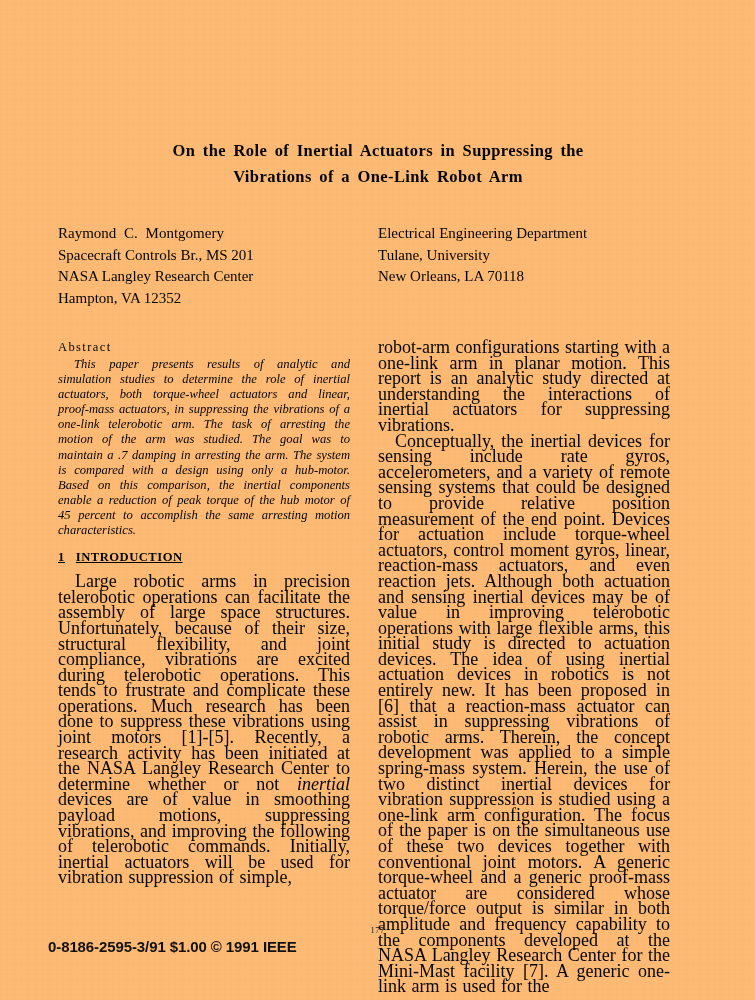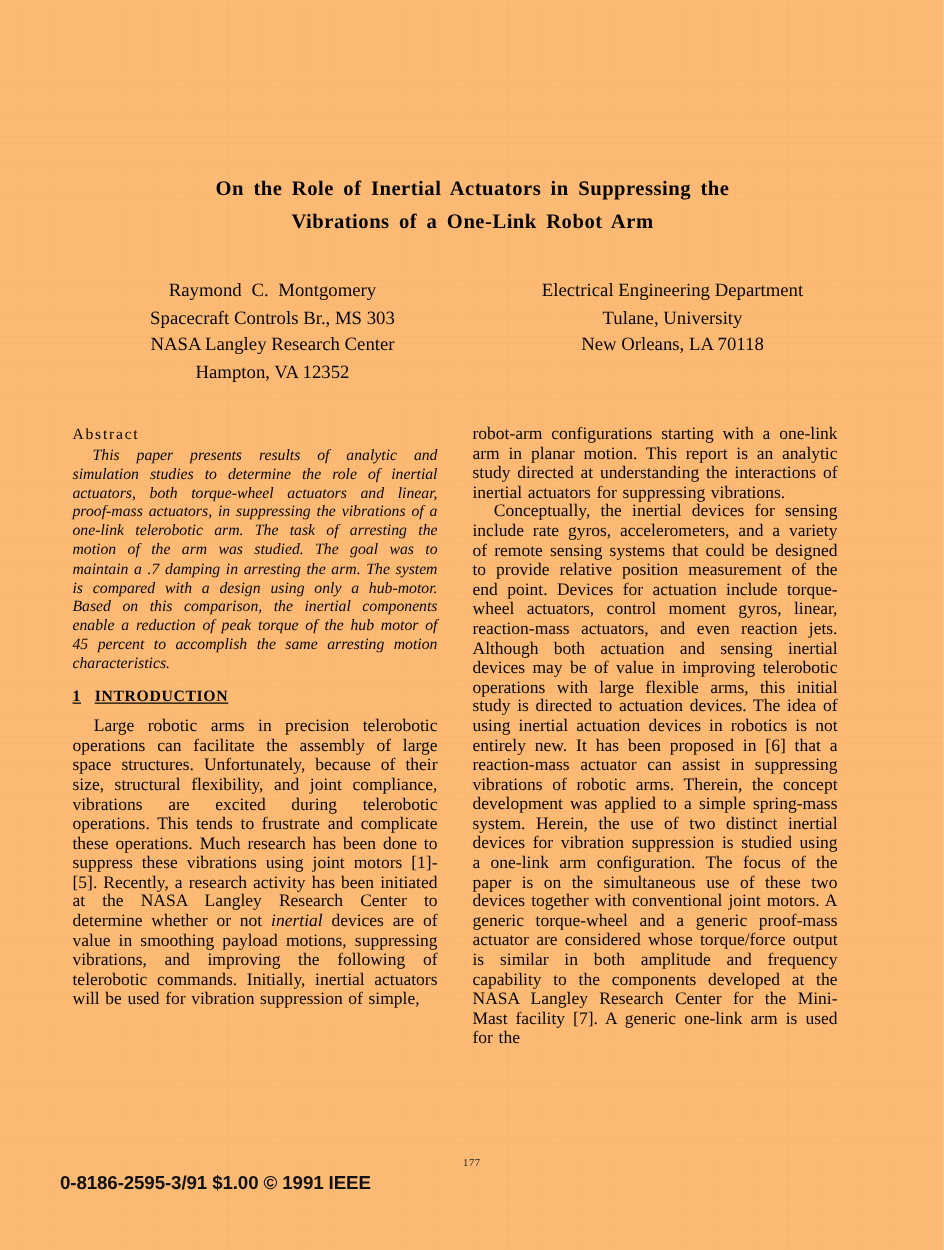--- a/index.html
+++ b/index.html
@@ -58,21 +58,21 @@
   .title-line { display: block; }
   .title-line-2 { padding: 0 40px; }
 
   
   .authors {
     display: flex;
     margin-top: 33px;
   }
   .author-block {
     flex: 1 1 50%;
-    text-align: center;
+    text-align: left;
     font-size: 15px;
     line-height: 21.5px;
   }
   .author-block .name { word-spacing: 4px; }
   .author-line { display: block; white-space: nowrap; }
 
   
   .columns {
     display: flex;
     margin-top: 31px;
@@ -102,21 +102,21 @@
     font-weight: bold;
     font-size: 12.6px;
     letter-spacing: .5px;
     margin-top: 12px;
     margin-bottom: 9px;
     text-decoration: underline;
   }
   .section-heading .num { margin-right: 11px; }
 
   .body-text {
-    font-size: 14px;
+    font-size: 18px;
     line-height: 15.6px;
     text-align: justify;
     word-spacing: 1px;
   }
   .body-text.indent { text-indent: 17px; }
   .body-text + .body-text { margin-top: 0; }
   .body-text em { font-style: italic; }
 
   
   .col-right .body-text { text-align: justify; }
@@ -152,21 +152,21 @@
   <div class="content">
 
     <div class="title">
       <span class="title-line">On  the  Role  of  Inertial  Actuators  in  Suppressing  the</span>
       <span class="title-line title-line-2">Vibrations  of  a  One-Link  Robot  Arm</span>
     </div>
 
     <div class="authors">
       <div class="author-block">
         <span class="author-line name">Raymond  C.  Montgomery</span>
-        <span class="author-line">Spacecraft  Controls  Br.,  MS  303</span>
+        <span class="author-line">Spacecraft  Controls  Br.,  MS  201</span>
         <span class="author-line">NASA  Langley  Research  Center</span>
         <span class="author-line">Hampton,  VA   12352</span>
       </div>
       <div class="author-block">
         <span class="author-line">Electrical  Engineering  Department</span>
         <span class="author-line">Tulane, University</span>
         <span class="author-line">New  Orleans,  LA   70118</span>
       </div>
     </div>
 

